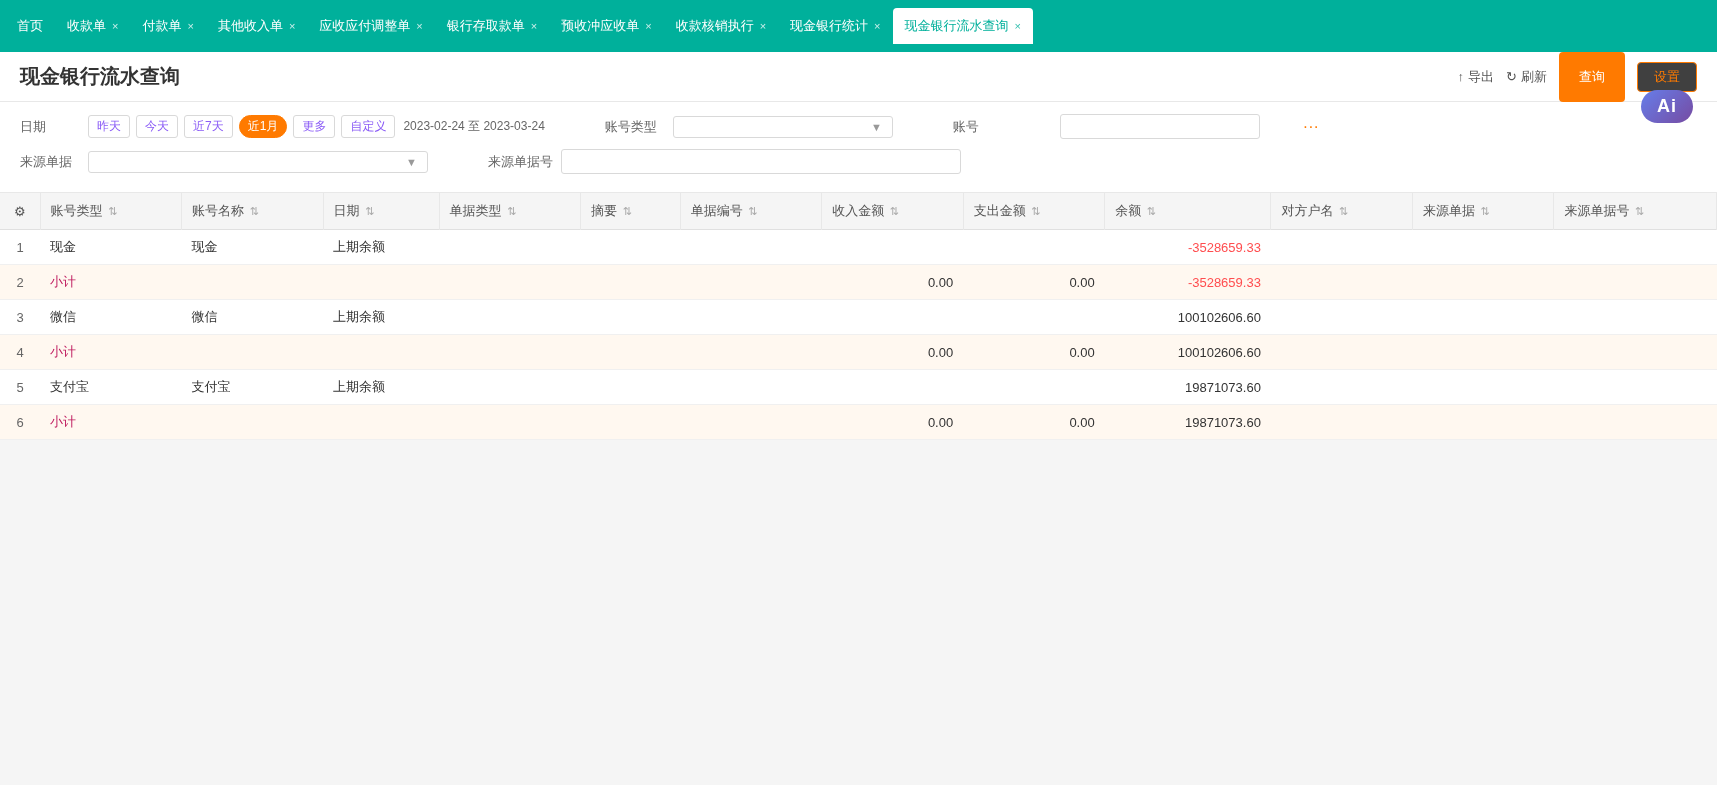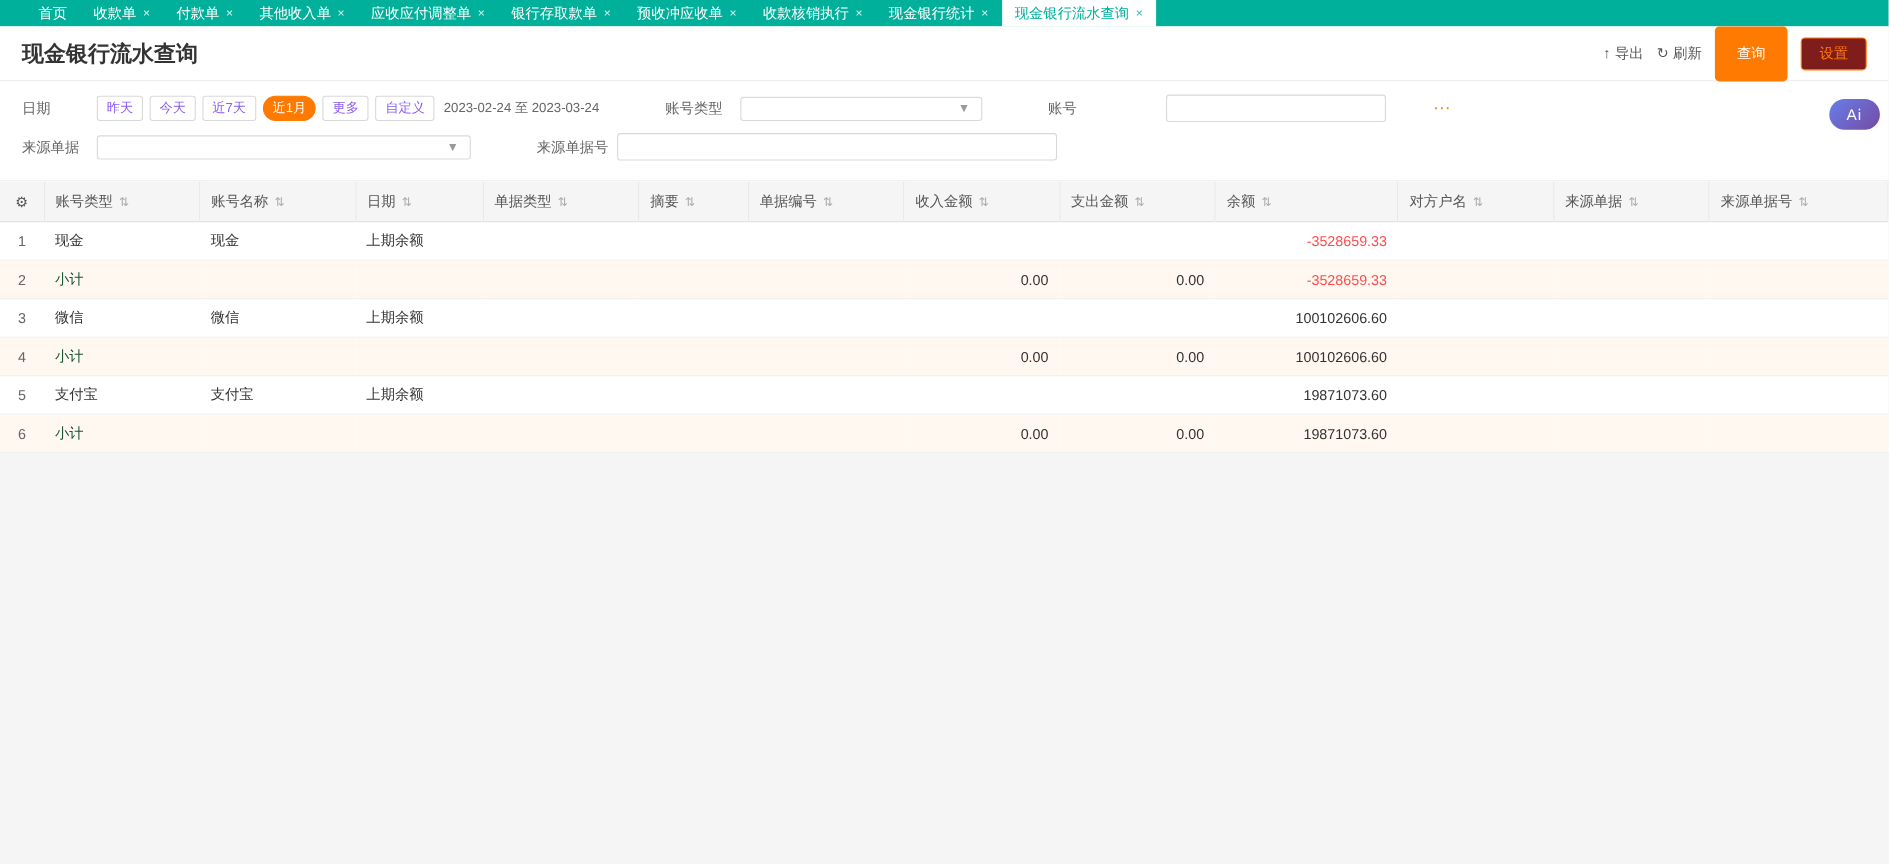--- a/index.html
+++ b/index.html
@@ -3,22 +3,22 @@
   <meta charset="utf-8">
   <style>
     * { box-sizing: border-box; margin: 0; padding: 0; }
     body { font-family: 'Microsoft YaHei', Arial, sans-serif; font-size: 13px; background: #f5f5f5; color: #333; }
 
     
     .top-nav {
       display: flex;
       align-items: center;
       background: #00b09b;
-      height: 24px;
-      padding: 0 23px;
+      height: 52px;
+      padding: 0 5px;
       overflow: hidden;
     }
     .nav-item {
       display: flex;
       align-items: center;
       padding: 0 12px;
       height: 36px;
       color: #fff;
       font-size: 13px;
       cursor: pointer;
@@ -75,21 +75,21 @@
     .btn-query {
       background: #ff7a00;
       color: #fff;
       border: none;
       padding: 16px 20px;
       border-radius: 4px;
       cursor: pointer;
       font-size: 13px;
     }
     .btn-settings {
-      background: #7f1d1d;
+      background: #404040;
       color: #ff7a00;
       border: 1px solid #ff7a00;
       padding: 5px 16px;
       border-radius: 4px;
       cursor: pointer;
       font-size: 13px;
     }
 
     
     .filter-area {
@@ -226,36 +226,36 @@
     thead th:first-child { width: 40px; text-align: center; }
     .sort-icon { color: #aaa; font-size: 11px; margin-left: 2px; }
     tbody tr { border-bottom: 1px solid #f0f0f0; }
     tbody tr.subtotal { background: #fff8f0; }
     tbody td {
       padding: 8px 10px;
       color: #333;
       white-space: nowrap;
     }
     tbody td:first-child { text-align: center; color: #666; }
-    .td-orange { color: #14532d; }
+    .td-orange { color: #be185d; }
     .td-number { text-align: right; }
     .td-negative { color: #ff4d4f; }
 
     
     .ai-btn {
       position: fixed;
-      right: 8px;
+      right: 24px;
       top: 90px;
       background: linear-gradient(135deg, #667eea, #764ba2);
       color: #fff;
       border: none;
       border-radius: 20px;
       padding: 6px 16px;
-      font-size: 14px;
-      font-weight: normal;
+      font-size: 18px;
+      font-weight: bold;
       cursor: pointer;
       letter-spacing: 1px;
     }
   </style>
 </head>
 <body>
 
 <div class="top-nav">
   <div class="nav-home">首页</div>
   <div class="nav-item">

